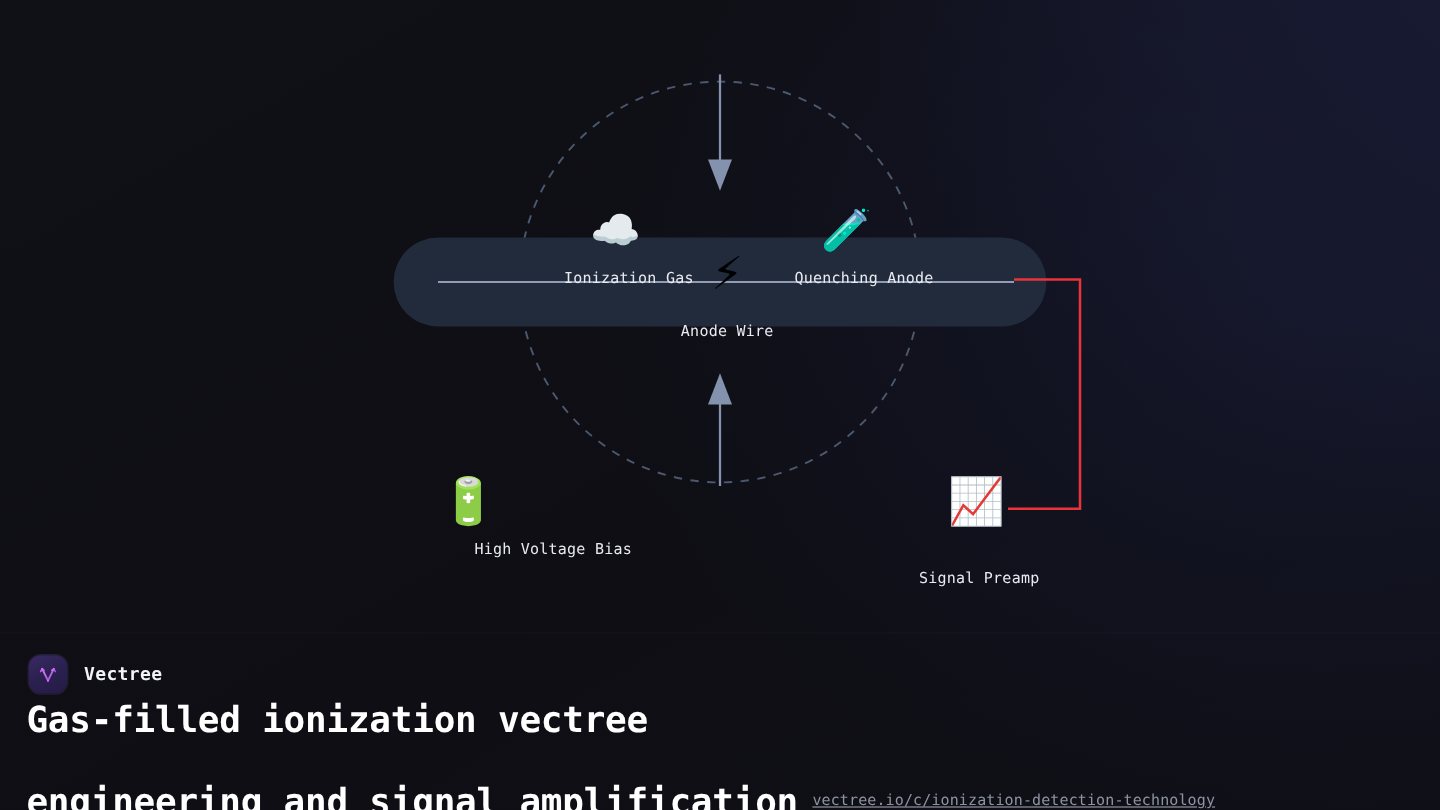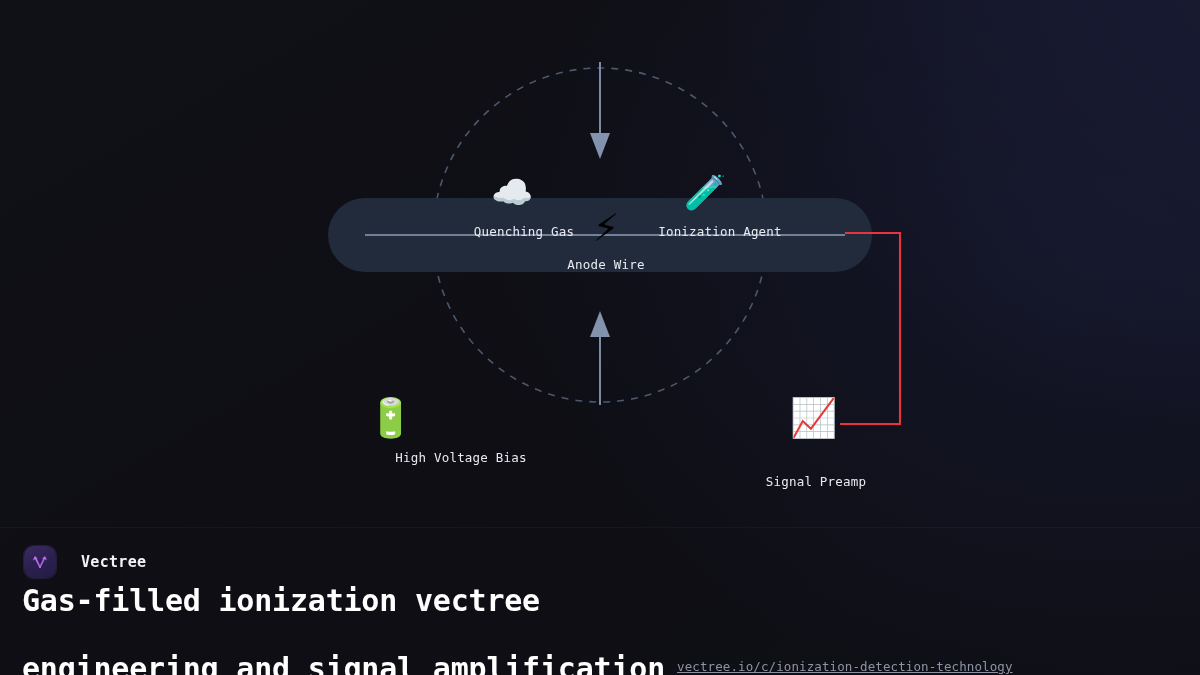--- a/index.html
+++ b/index.html
@@ -38,21 +38,21 @@
   }
 
   
   #footer {
     position:absolute; left:0; right:0; bottom:0;
     height:148px;
     border-top:1px solid rgba(255,255,255,.035);
   }
   #brand {
     position:absolute; left:24px; top:18px;
-    display:flex; align-items:center; gap:25px;
+    display:flex; align-items:center; gap:14px;
   }
   #logo-badge {
     width:32px; height:32px; border-radius:10px;
     background:linear-gradient(155deg,#3a2a63 0%,#2b2150 48%,#241b44 100%);
     display:flex; align-items:center; justify-content:center;
     box-shadow:0 0 0 1px rgba(160,110,235,.16);
   }
   #brand-name {
     font-family:"DejaVu Sans Mono", monospace;
     font-size:15px; font-weight:bold; color:#f2f3f7; letter-spacing:.3px;
@@ -100,25 +100,25 @@
     <div class="emoji" style="left:513px; top:192px; font-size:34px; transform:translate(-50%,-50%);">☁️</div>
 
     <div class="emoji" style="left:606px; top:228px; font-size:38px; transform:translate(-50%,-50%);">⚡</div>
 
     <div class="emoji" style="left:706px; top:192px; font-size:34px; transform:translate(-50%,-50%);">🧪</div>
 
     <div class="emoji" style="left:391px; top:418px; font-size:38px; transform:translate(-50%,-50%);">🔋</div>
 
     <div class="emoji" style="left:814px; top:418px; font-size:38px; transform:translate(-50%,-50%);">📈</div>
 
-    <div class="node-label" style="left:524px; top:224px;">Quenching Gas</div>
+    <div class="node-label" style="left:524px; top:224px;">Ionization Gas</div>
 
-    <div class="node-label" style="left:720px; top:224px;">Ionization Agent</div>
+    <div class="node-label" style="left:720px; top:224px;">Quenching Anode</div>
 
-    <div class="node-label" style="left:606px; top:257px;">Anode Wire</div>
+    <div class="node-label" style="left:606px; top:268px;">Anode Wire</div>
 
     <div class="node-label" style="left:419px; top:450px;margin-left:42px;">High Voltage Bias</div>
 
     <div class="node-label" style="left:816px; top:450px;margin-top:24px;">Signal Preamp</div>
   </div>
 
   <div id="footer">
 
     <div id="brand">
       <div id="logo-badge">

